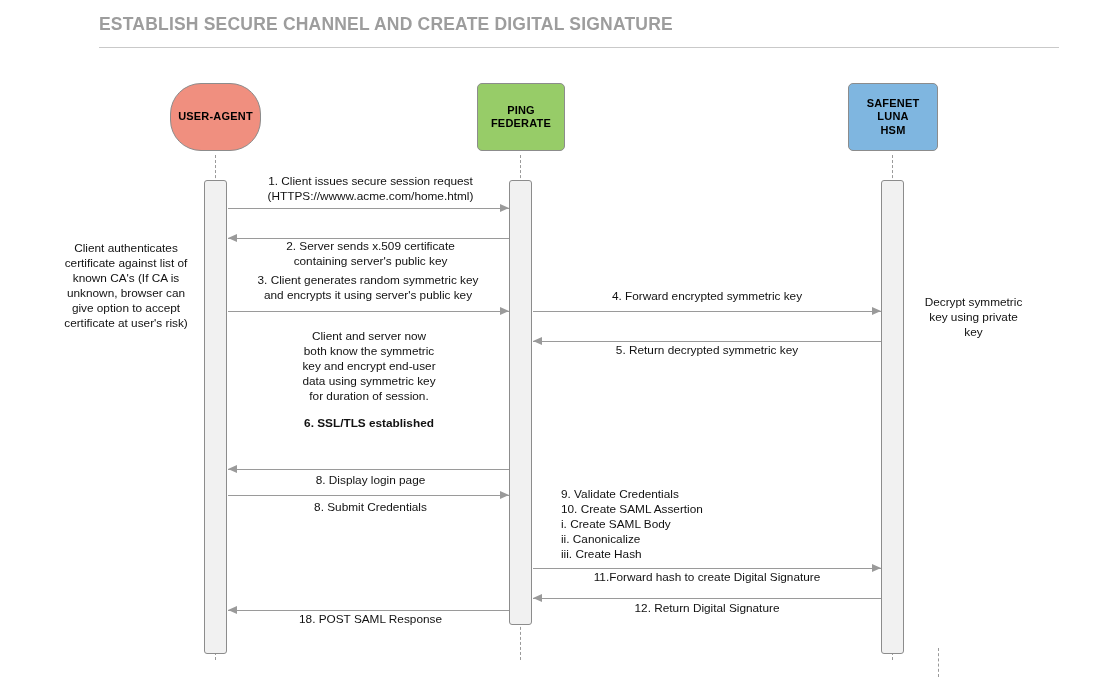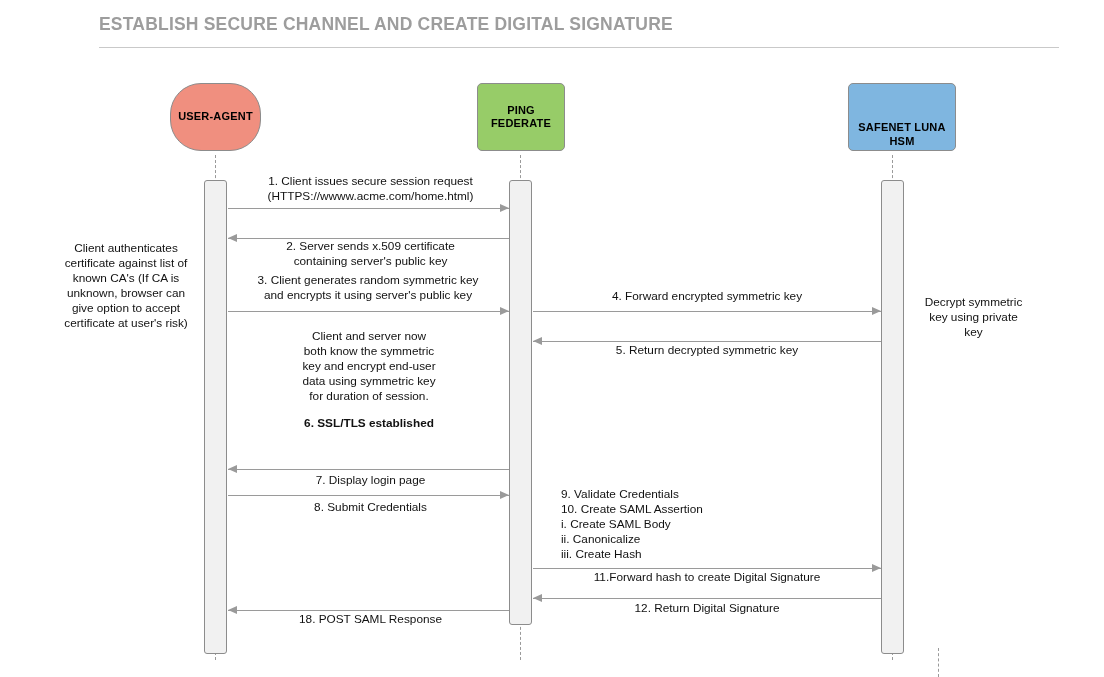--- a/index.html
+++ b/index.html
@@ -124,21 +124,21 @@
   <div class="lifeline" style="left:520px; top:155px; height:505px;"></div>
   <div class="lifeline" style="left:892px; top:155px; height:505px;"></div>
   <div class="lifeline" style="left:938px; top:648px; height:29px;"></div>
 
   <div class="actor" style="left:170px; top:83px; width:91px; height:68px; background:#F08F7F;border-radius:31px;">
     <span>USER-AGENT</span>
   </div>
   <div class="actor" style="left:477px; top:83px; width:88px; height:68px; background:#97CC68;">
     <span>PING FEDERATE</span>
   </div>
-  <div class="actor" style="left:848px; top:83px; width:108px; height:68px; background:#7FB6E0; white-space:pre-line;align-items:flex-end;">
+  <div class="actor" style="left:848px; top:83px; width:90px; height:68px; background:#7FB6E0; white-space:pre-line;">
     <span>SAFENET LUNA
 HSM</span>
   </div>
 
   <div class="activation" style="left:204px; top:180px; width:23px; height:474px;"></div>
   <div class="activation" style="left:509px; top:180px; width:23px; height:445px;"></div>
   <div class="activation" style="left:881px; top:180px; width:23px; height:474px;"></div>
 
   <div class="label" style="left:228px; top:174px; width:285px;">1. Client issues secure session request
 (HTTPS://wwww.acme.com/home.html)</div>
@@ -158,21 +158,21 @@
   <div class="label" style="left:533px; top:289px; width:348px;">4. Forward encrypted symmetric key</div>
   <div class="msg-line" style="left:533px; top:311px; width:348px;"></div>
   <div class="arrowhead right" style="left:872px; top:307px;"></div>
 
   <div class="msg-line" style="left:533px; top:341px; width:348px;"></div>
   <div class="arrowhead left" style="left:533px; top:337px;"></div>
   <div class="label" style="left:533px; top:343px; width:348px;">5. Return decrypted symmetric key</div>
 
   <div class="msg-line" style="left:228px; top:469px; width:281px;"></div>
   <div class="arrowhead left" style="left:228px; top:465px;"></div>
-  <div class="label" style="left:228px; top:473px; width:285px;">7. Display login page</div>
+  <div class="label" style="left:228px; top:473px; width:285px;">8. Display login page</div>
 
   <div class="msg-line" style="left:228px; top:495px; width:281px;"></div>
   <div class="arrowhead right" style="left:500px; top:491px;"></div>
   <div class="label" style="left:228px; top:500px; width:285px;">8. Submit Credentials</div>
 
   <div class="msg-line" style="left:533px; top:568px; width:348px;"></div>
   <div class="arrowhead right" style="left:872px; top:564px;"></div>
   <div class="label" style="left:533px; top:570px; width:348px;">11.Forward hash to create Digital Signature</div>
 
   <div class="msg-line" style="left:533px; top:598px; width:348px;"></div>

